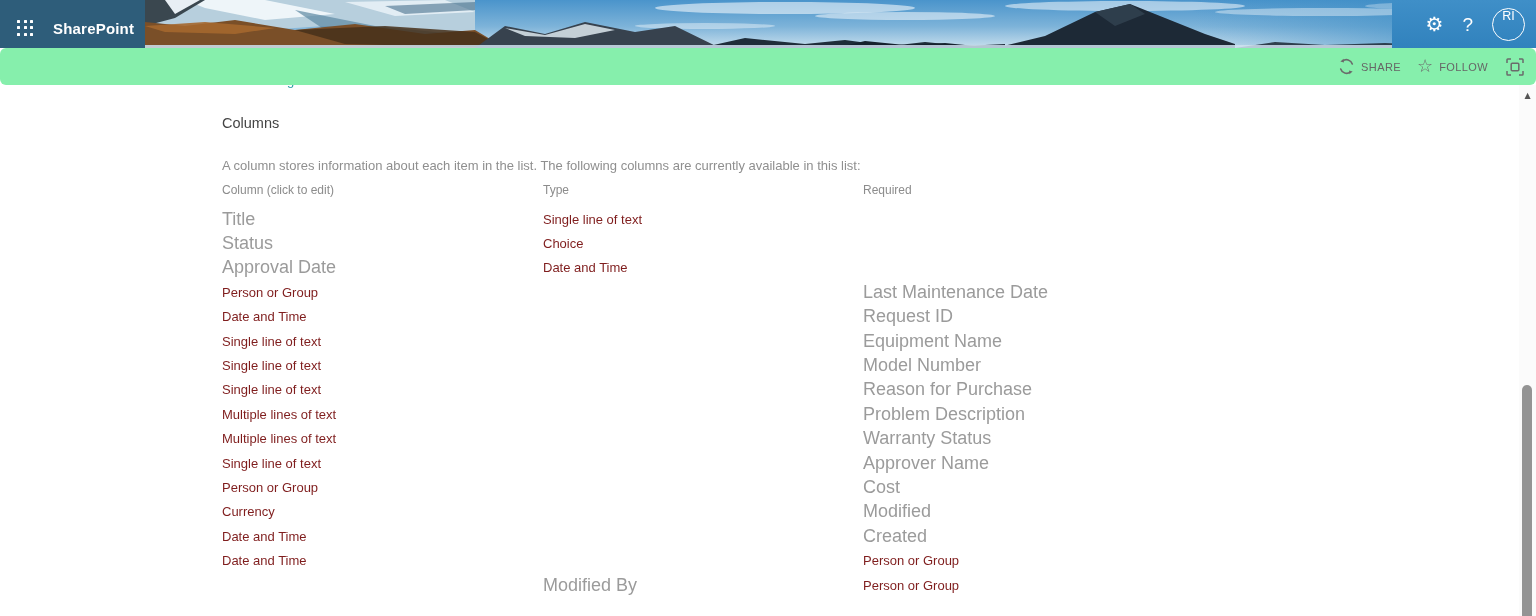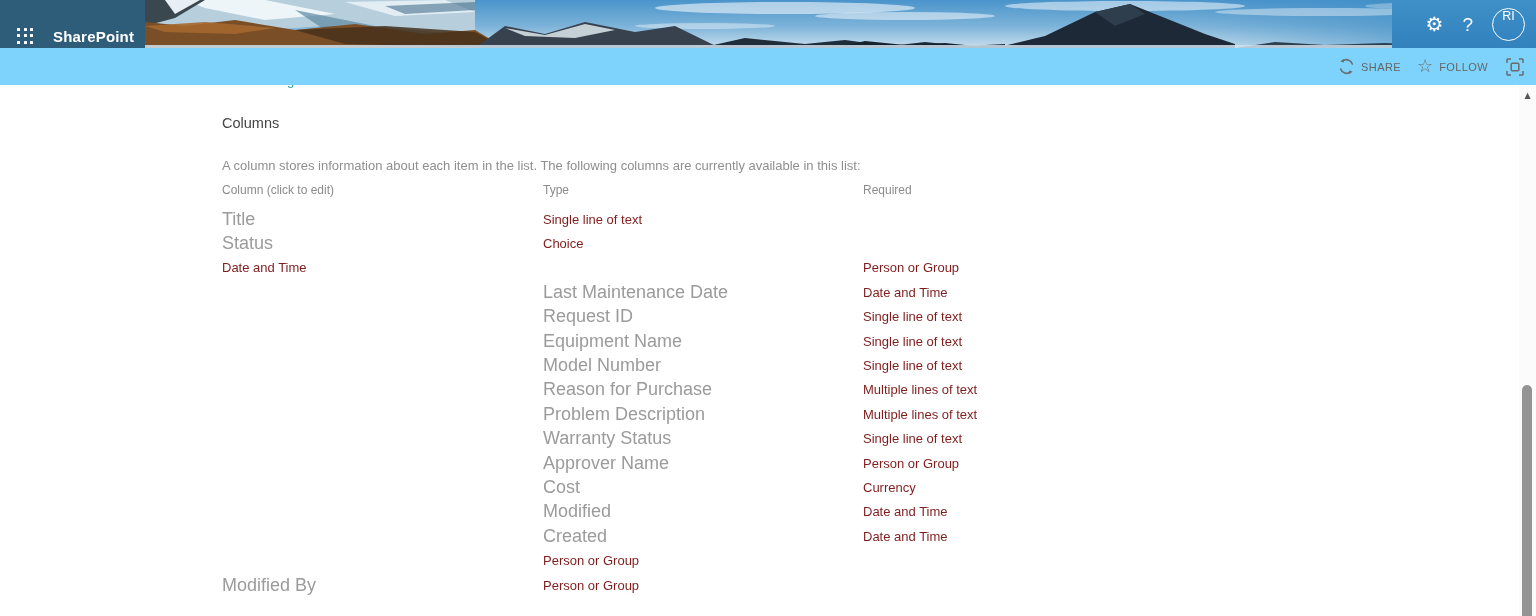--- a/index.html
+++ b/index.html
@@ -3,38 +3,38 @@
 <meta charset="utf-8">
 <style>
   * { margin:0; padding:0; box-sizing:border-box; }
   html,body { width:1536px; height:616px; overflow:hidden; }
   body { font-family:"Liberation Sans", sans-serif; background:#ffffff; position:relative; }
 
   
   .suite-bar { position:relative; height:48px; background:#2e5d7a; overflow:hidden; }
   .banner { position:absolute; left:145px; top:0; width:1391px; height:48px; }
   .banner svg { display:block; width:100%; height:100%; }
-  .suite-left { position:absolute; left:0; top:12px; width:145px; height:48px;
+  .suite-left { position:absolute; left:0; top:4px; width:145px; height:48px;
     background:#2e5d7a; display:flex; align-items:center; z-index:3; }
   .waffle { width:17px; height:17px; margin-left:17px; display:grid;
     grid-template-columns:repeat(3,3px); grid-template-rows:repeat(3,3px); gap:3.5px; cursor:pointer; }
   .waffle span { width:3px; height:3px; background:#fff; border-radius:0.5px; }
   .app-name { color:#fff; font-weight:bold; font-size:15px; margin-left:19px; letter-spacing:0.2px; }
   .suite-right { position:absolute; right:0; top:0; height:48px; width:144px; z-index:3;
     background:linear-gradient(180deg,#3f8fc8,#3182bd);
     display:flex; align-items:center; justify-content:flex-end; gap:19px; padding-right:11px; }
   .gear { color:#fff; font-size:20px; line-height:1; cursor:pointer;
     font-family:"DejaVu Sans", sans-serif; }
   .help { color:#fff; font-size:19px; line-height:1; cursor:pointer; font-weight:400; }
   .avatar { width:33px; height:33px; border-radius:50%; border:1.5px solid #fff;
     display:flex; align-items:flex-start; justify-content:center; color:#fff; font-size:12.5px; cursor:pointer; }
 
   
-  .action-bar { height:37px; background:#7dd3fc; display:flex; align-items:center;
-    justify-content:flex-end; padding-right:12px; }
+  .action-bar { height:37px; background:#86efac; display:flex; align-items:center;
+    justify-content:flex-end; padding-right:12px;border-radius:6px; }
   .ab-item { display:flex; align-items:center; gap:6px; cursor:pointer; color:#666; }
   .ab-label { font-size:11px; letter-spacing:0.4px; color:#666; }
   .ab-gap-1 { width:16px; } .ab-gap-2 { width:18px; }
   .star-icon { font-size:18px; color:#6b6b6b; line-height:1; margin-top:-2px;
     font-family:"DejaVu Sans", sans-serif; }
 
   
   .content { position:relative; height:531px; background:#fff; padding:30px 0 0 222px; }
   .clipped-link { position:absolute; left:287px; top:0; height:4px; width:16px; overflow:hidden; cursor:pointer; }
   .clipped-link span { display:block; margin-top:-12px; font-size:13px; color:#2d9ba6; }
@@ -169,20 +169,21 @@
     <div class="th">Required</div>
 
       <div class="cell-name">Title</div>
       <div class="cell-type">Single line of text</div>
       <div class="cell-req"></div>
 
       <div class="cell-name">Status</div>
       <div class="cell-type">Choice</div>
       <div class="cell-req"></div>
 
+      <div class="cell-name">Approval Date</div>
       <div class="cell-type">Date and Time</div>
       <div class="cell-req"></div>
 
       <div class="cell-type">Person or Group</div>
       <div class="cell-req"></div>
 
       <div class="cell-name">Last Maintenance Date</div>
       <div class="cell-type">Date and Time</div>
       <div class="cell-req"></div>
 

